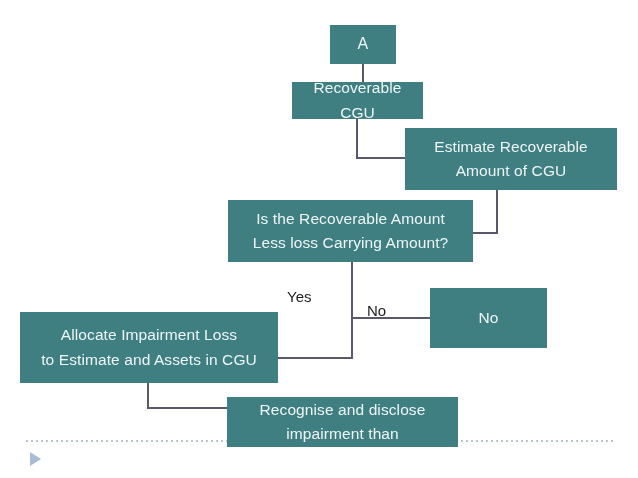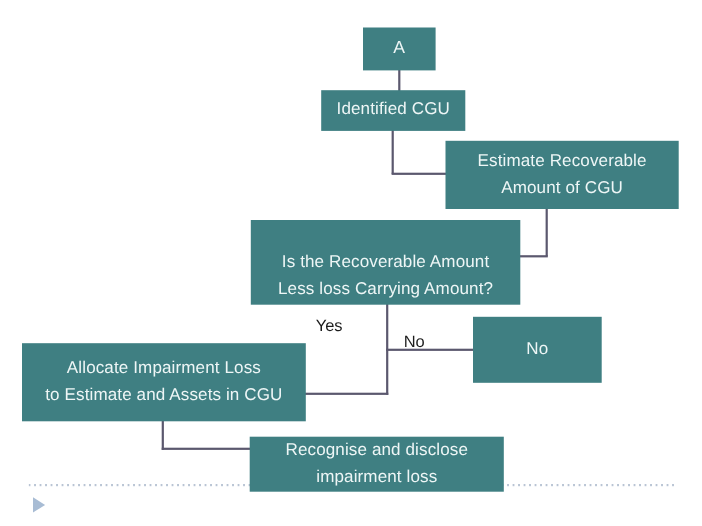--- a/index.html
+++ b/index.html
@@ -29,21 +29,21 @@
     letter-spacing: 0.1px;
     padding: 2px 6px;
     z-index: 3;
   }
   .node span { display: block; width: 100%; }
 
   
   #node-a            { left: 330px; top: 25px;  width: 66px;  height: 39px; font-size: 16px; }
   #node-identified   { left: 292px; top: 82px;  width: 131px; height: 37px; }
   #node-estimate     { left: 405px; top: 128px; width: 212px; height: 62px; }
-  #node-decision     { left: 228px; top: 200px; width: 245px; height: 77px; align-items: flex-end; }
+  #node-decision     { left: 228px; top: 200px; width: 245px; height: 62px; }
   #node-allocate     { left: 20px;  top: 286px; width: 258px; height: 71px; margin-top: 26px; }
   #node-noimpair     { left: 430px; top: 288px; width: 117px; height: 60px; }
   #node-recognise    { left: 227px; top: 378px; width: 231px; height: 50px; margin-top: 19px; }
 
   
   .conn {
     position: absolute;
     background: #5b586e;
     z-index: 1;
   }
@@ -106,21 +106,21 @@
   <div class="conn h" style="left:277px; top:357px; width:76px;"></div>
 
   <div class="conn v" style="left:147px; top:357px; height:52px;"></div>
   <div class="conn h" style="left:147px; top:407px; width:81px;"></div>
 
   <div class="node" id="node-a">
     <span>A</span>
   </div>
 
   <div class="node" id="node-identified">
-    <span>Identified CGU</span>
+    <span>Recoverable CGU</span>
   </div>
 
   <div class="node" id="node-estimate">
     <span>
       <span>Estimate Recoverable</span>
       <span>Amount of CGU</span>
     </span>
   </div>
 
   <div class="node" id="node-decision">
@@ -139,21 +139,21 @@
 
   <div class="node" id="node-noimpair">
     <span>
       <span>No</span>
     </span>
   </div>
 
   <div class="node" id="node-recognise">
     <span>
       <span>Recognise and disclose</span>
-      <span>impairment loss</span>
+      <span>impairment than</span>
     </span>
   </div>
 
   <div class="branch-label" id="label-yes">Yes</div>
   <div class="branch-label" id="label-no">No</div>
 
   <div id="footer-dotted"></div>
   <div id="footer-play"></div>
 
 </div>

